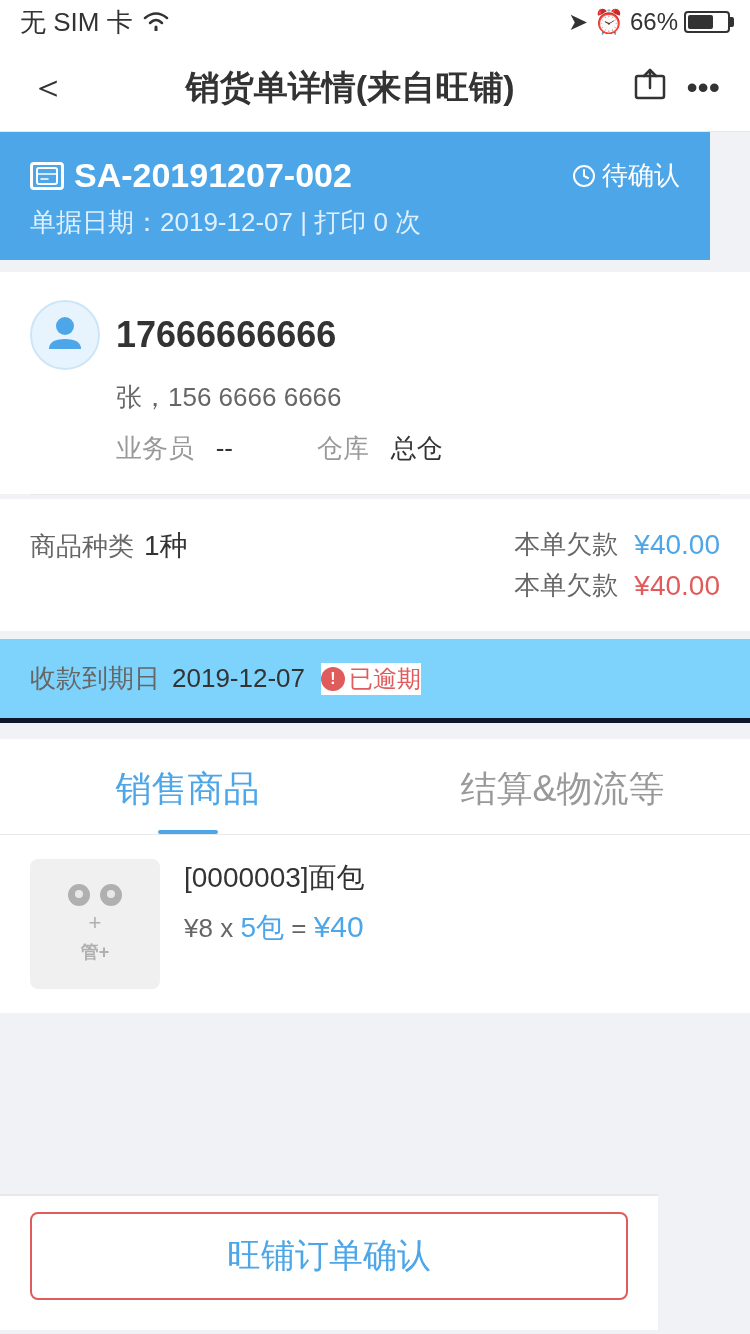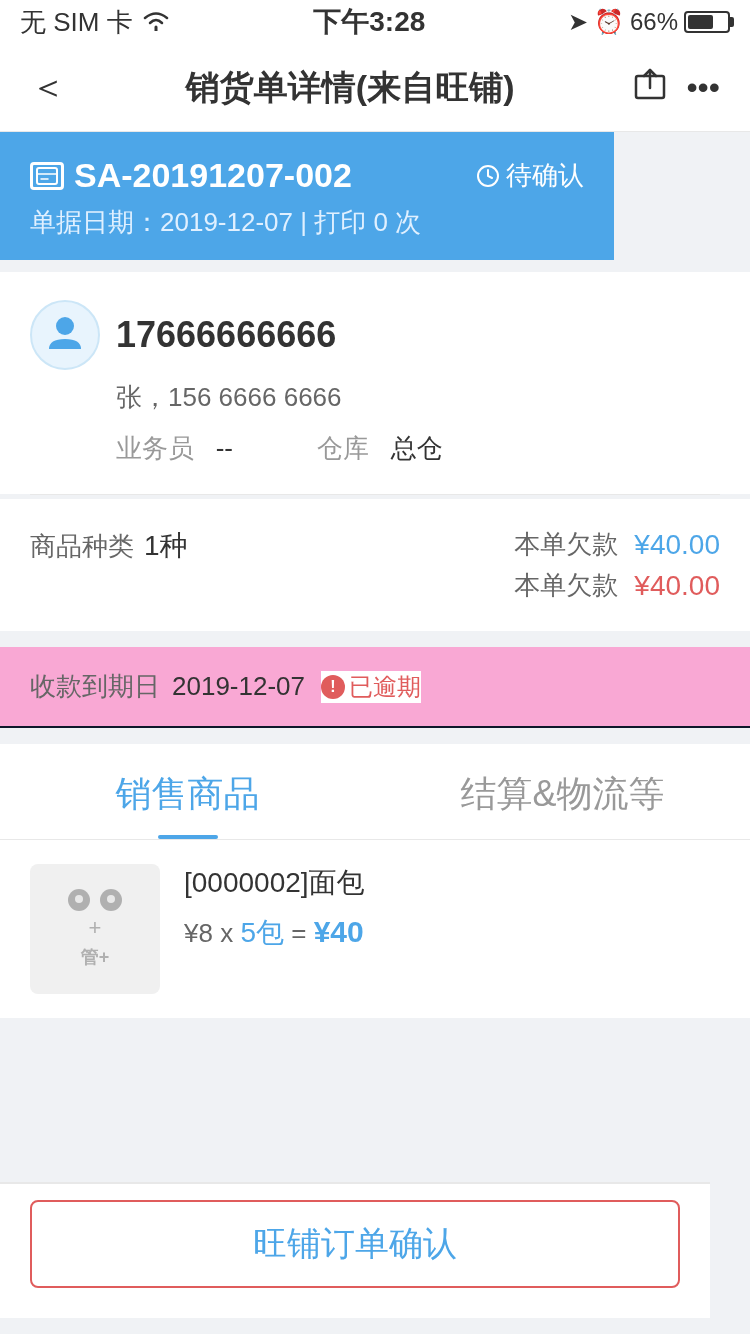--- a/index.html
+++ b/index.html
@@ -96,21 +96,21 @@
       gap: 20px;
     }
     .nav-icon {
       font-size: 32px;
       color: #333;
       cursor: pointer;
     }
 
     
     .order-header {
-      width: 614px;
+      width: 710px;
       background: #4da6e8;
       padding: 24px 30px 20px;
     }
     .order-id-row {
       display: flex;
       align-items: center;
       justify-content: space-between;
       margin-bottom: 10px;
     }
     .order-id {
@@ -221,29 +221,29 @@
       align-items: center;
       gap: 16px;
       font-size: 26px;
     }
     .amount-label { color: #666; }
     .amount-value { color: #4da6e8; font-size: 28px; }
     .amount-value-red { color: #e05c5c; font-size: 28px; }
 
     
     .due-section {
-      background: #f9a8d4;
-      margin-top: 16px;
+      background: #7dd3fc;
+      margin-top: 8px;
       padding: 22px 30px;
       display: flex;
       align-items: center;
       gap: 12px;
       font-size: 26px;
       color: #666;
-      border-bottom: 2px solid #0f172a;
+      border-bottom: 5px solid #0f172a;
     }
     .due-label { color: #666; }
     .due-date { color: #333; }
     .overdue-badge {
       background: #fff;
       color: #e05c5c;
       font-size: 24px;
       display: flex;
       align-items: center;
       gap: 4px;
@@ -362,36 +362,36 @@
     .product-price {
       font-size: 26px;
       color: #666;
     }
     .product-price .highlight {
       color: #4da6e8;
       font-size: 28px;
     }
     .product-price .total {
       color: #4da6e8;
-      font-weight: 700;
+      font-weight: 400;
       font-size: 30px;
     }
 
     
     .empty-area {
       background: #f0f2f5;
       height: 220px;
     }
 
     
     .bottom-bar {
       position: fixed;
-      bottom: 16px;
+      bottom: 4px;
       left: 0;
-      width: 710px;
+      width: 658px;
       background: #fff;
       padding: 16px 30px 30px;
       border-top: 2px solid #e8e8e8;
     }
     .confirm-button {
       width: 100%;
       height: 88px;
       border: 2px solid #e05c5c;
       border-radius: 8px;
       background: #fff;
@@ -417,21 +417,20 @@
   <div class="status-bar-left">
     <span>无 SIM 卡</span>
     <span>
       <svg width="30" height="22" viewBox="0 0 30 22">
         <path d="M15 18 L15 22" stroke="#333" stroke-width="3" stroke-linecap="round"></path>
         <path d="M9 14 Q15 8 21 14" stroke="#333" stroke-width="2.5" fill="none" stroke-linecap="round"></path>
         <path d="M4 9 Q15 0 26 9" stroke="#333" stroke-width="2.5" fill="none" stroke-linecap="round"></path>
       </svg>
     </span>
   </div>
-  <div class="status-bar-center">下午3:28</div>
   <div class="status-bar-right">
     <span>➤</span>
     <span>⏰</span>
     <span>66%</span>
     <div class="battery-icon">
       <div class="battery-fill"></div>
     </div>
   </div>
 </div>
 
@@ -545,21 +544,21 @@
       <div class="product-logo">
         <div class="logo-eyes">
           <div class="logo-eye"></div>
           <div class="logo-eye"></div>
         </div>
         <span class="logo-plus">+</span>
         <span class="logo-text">管+</span>
       </div>
     </div>
     <div class="product-info">
-      <div class="product-name">[0000002]面包</div>
+      <div class="product-name">[0000003]面包</div>
       <div class="product-price">
         <span>¥8</span>
         <span> x </span>
         <span class="highlight">5包</span>
         <span> = </span>
         <span class="total">¥40</span>
       </div>
     </div>
   </div>
 </div>

